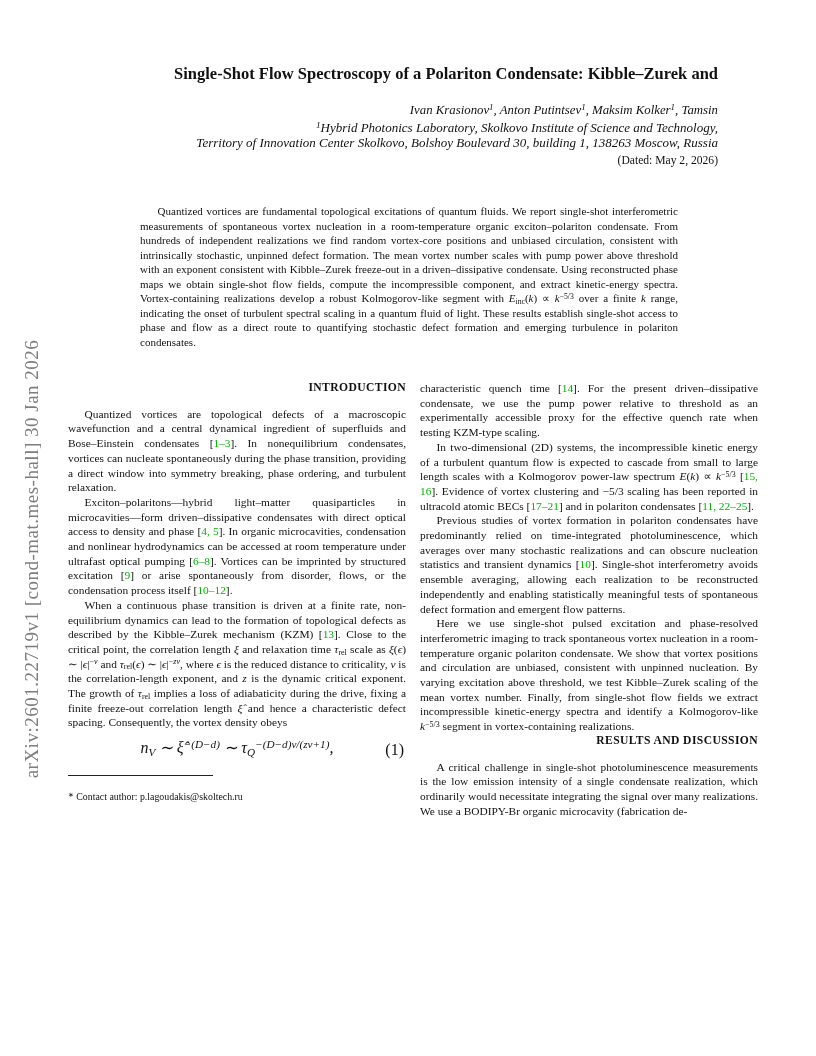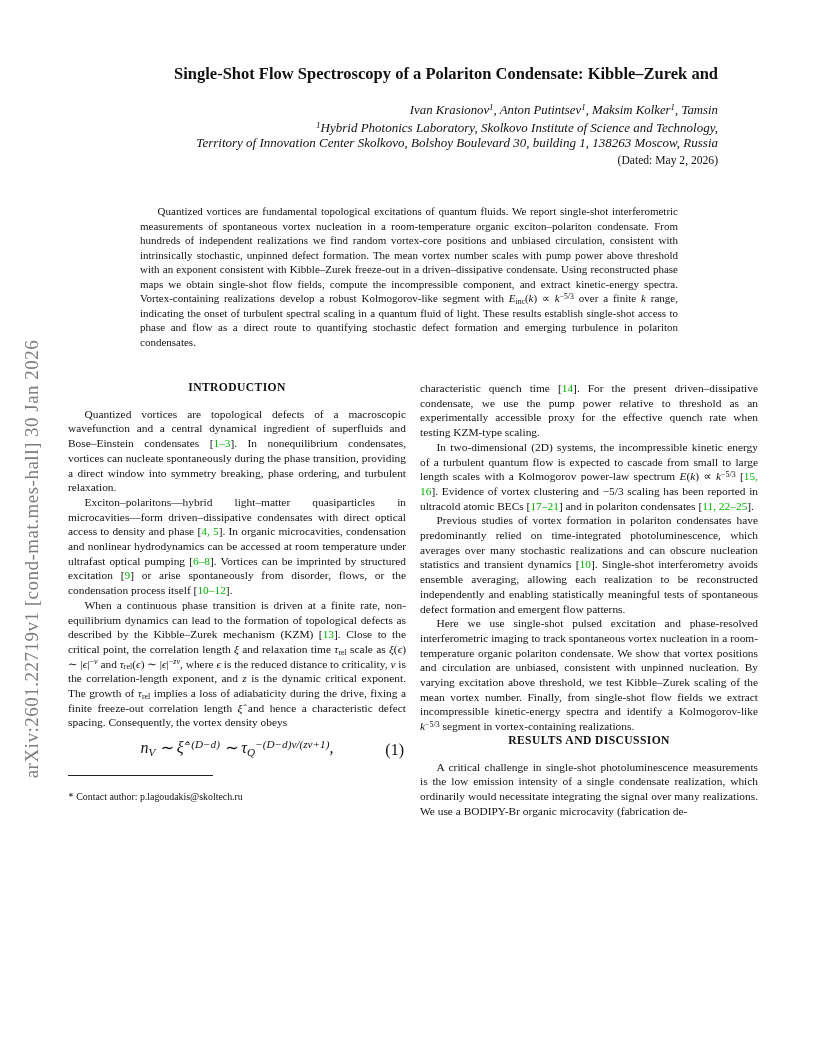--- a/index.html
+++ b/index.html
@@ -45,21 +45,21 @@
     text-align:justify;
   }
   .abstract p{margin:0;text-indent:1.6em;}
   
   .columns{
     position:absolute;top:381px;left:68px;width:690px;
     display:flex;gap:14px;
   }
   .col{width:338px;font-size:11.4px;line-height:14.7px;text-align:justify;}
   .sec-heading{
-    text-align:center;font-weight:bold;font-size:11.6px;
+    text-align:right;font-weight:bold;font-size:11.6px;
     letter-spacing:0.4px;margin:0 0 11px 0;
   }
   .sec-heading.mid{margin-top:0;}
   .col p{margin:0;}
   .col p.indent{text-indent:1.45em;}
   
   .equation{
     position:relative;margin:11px 0 9px 0;
     text-align:center;font-size:16px;font-style:italic;
   }

